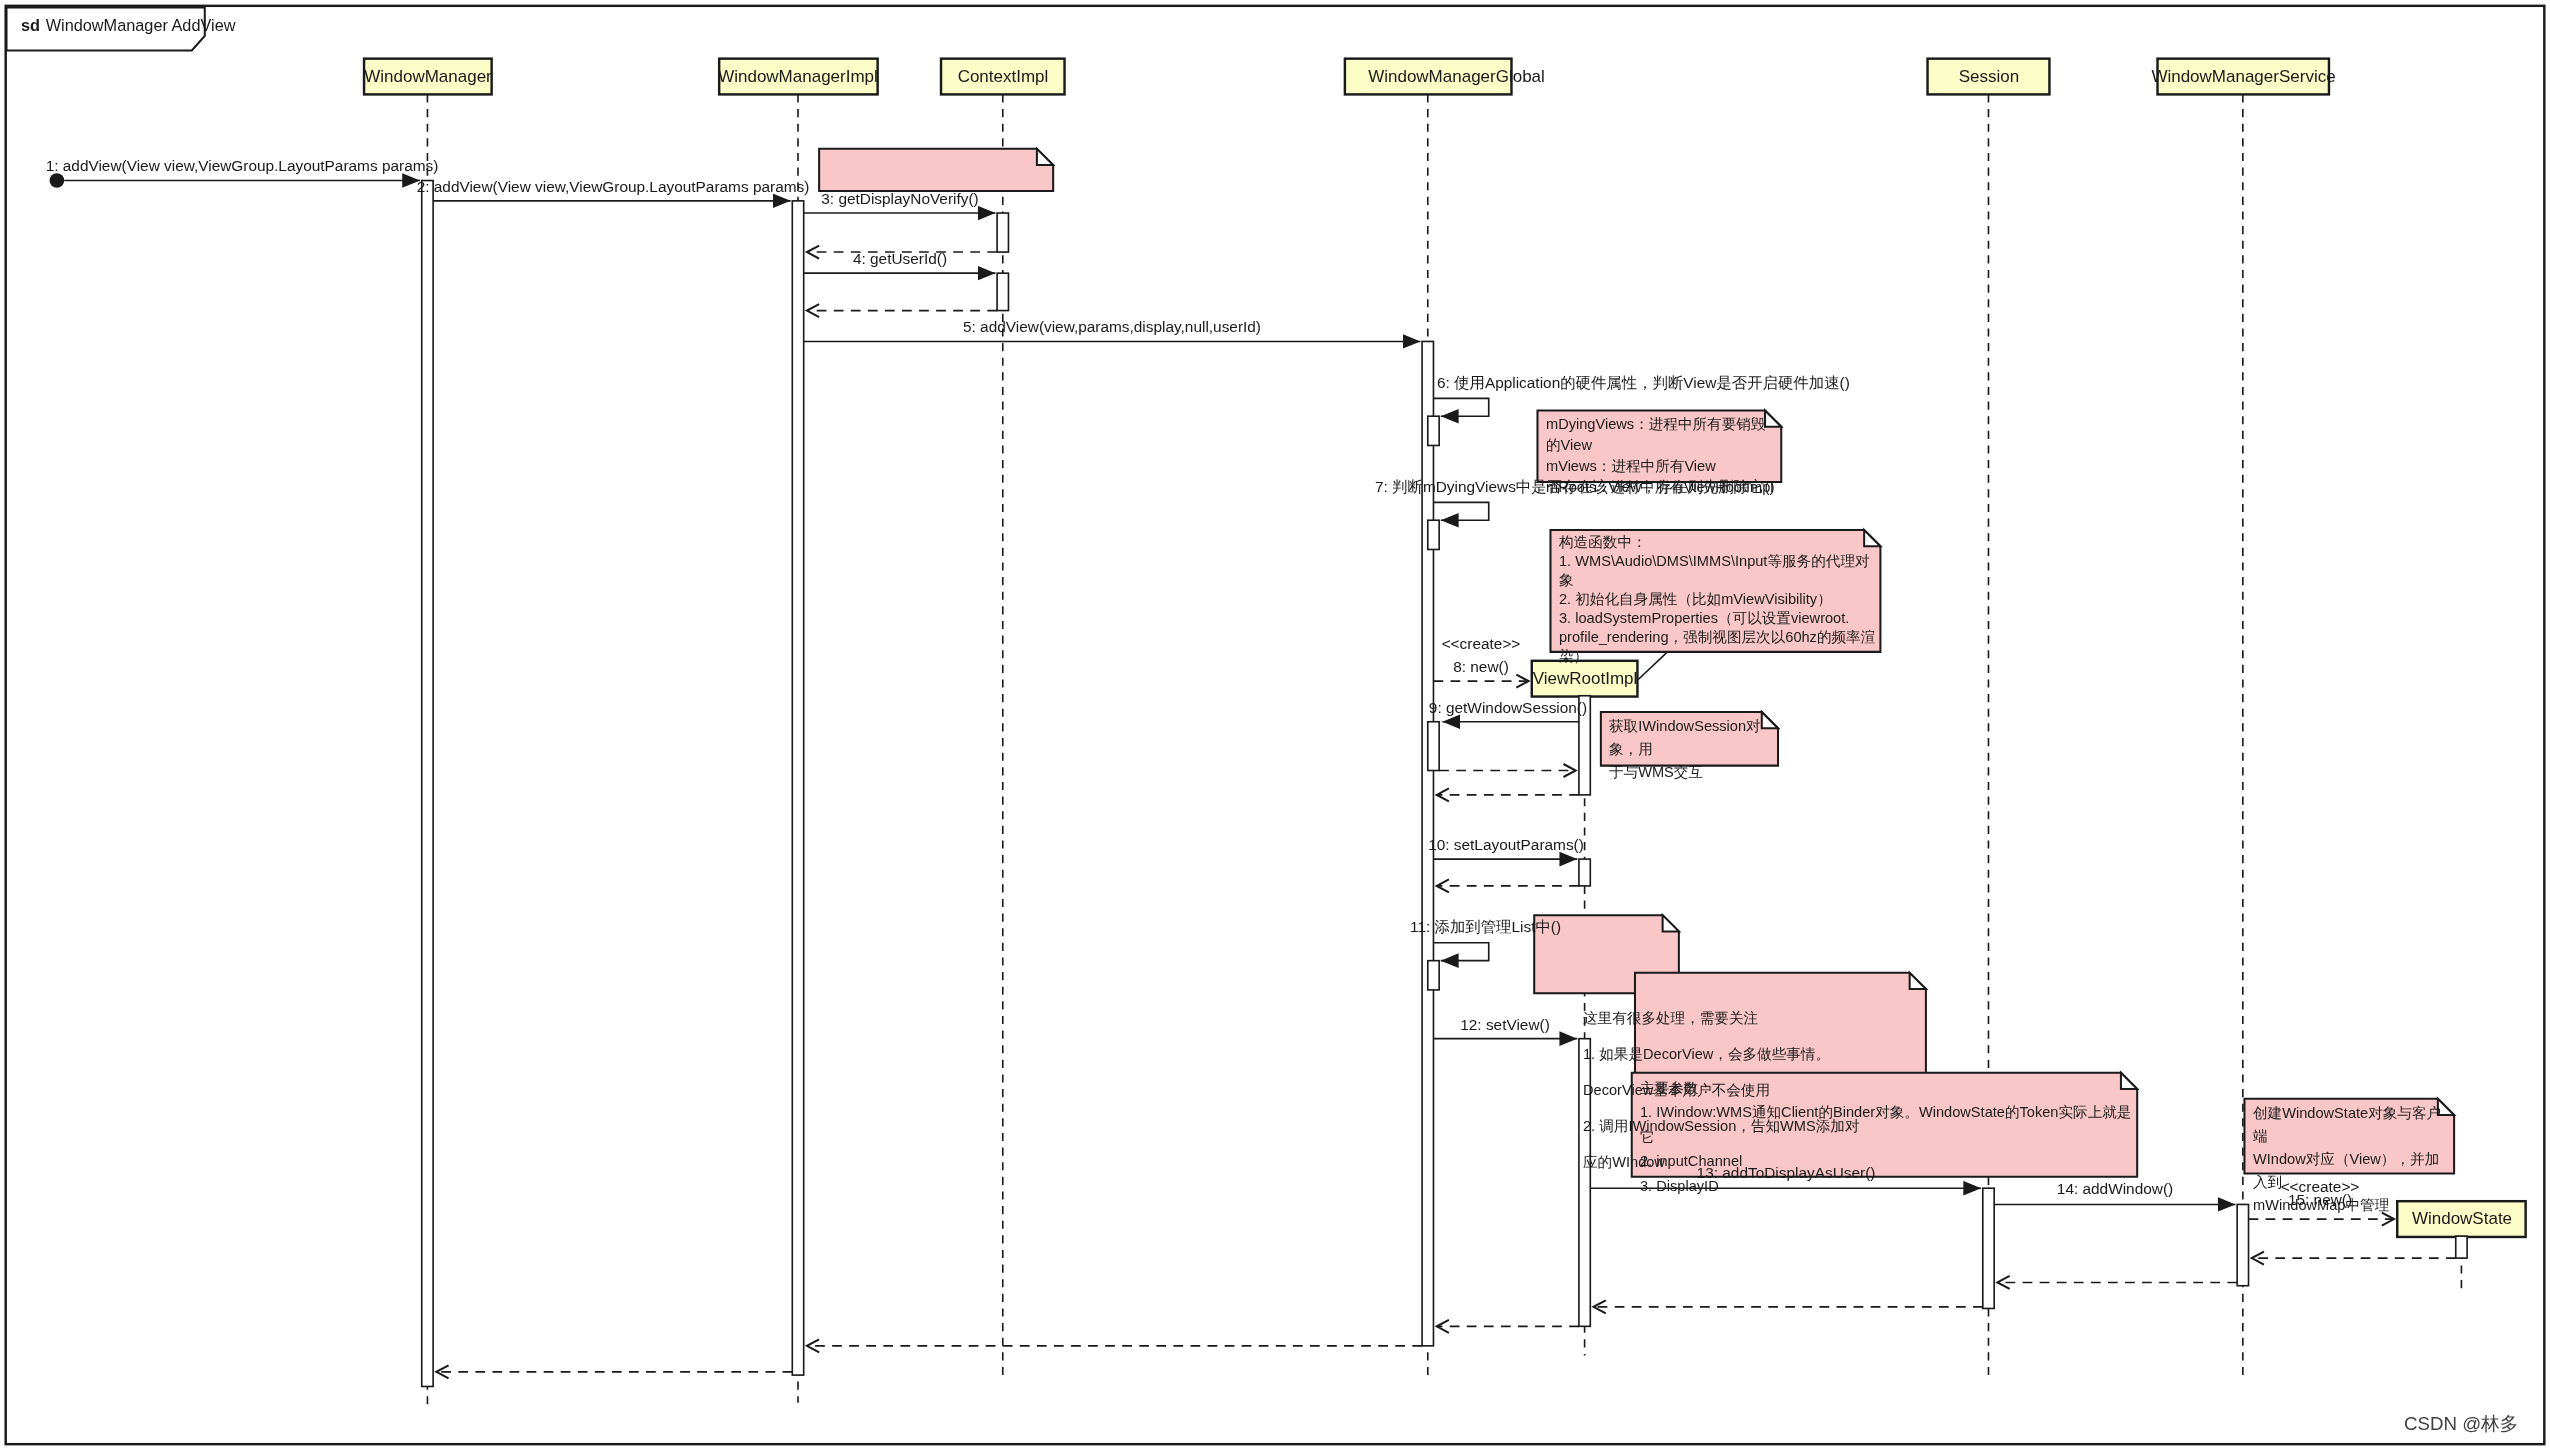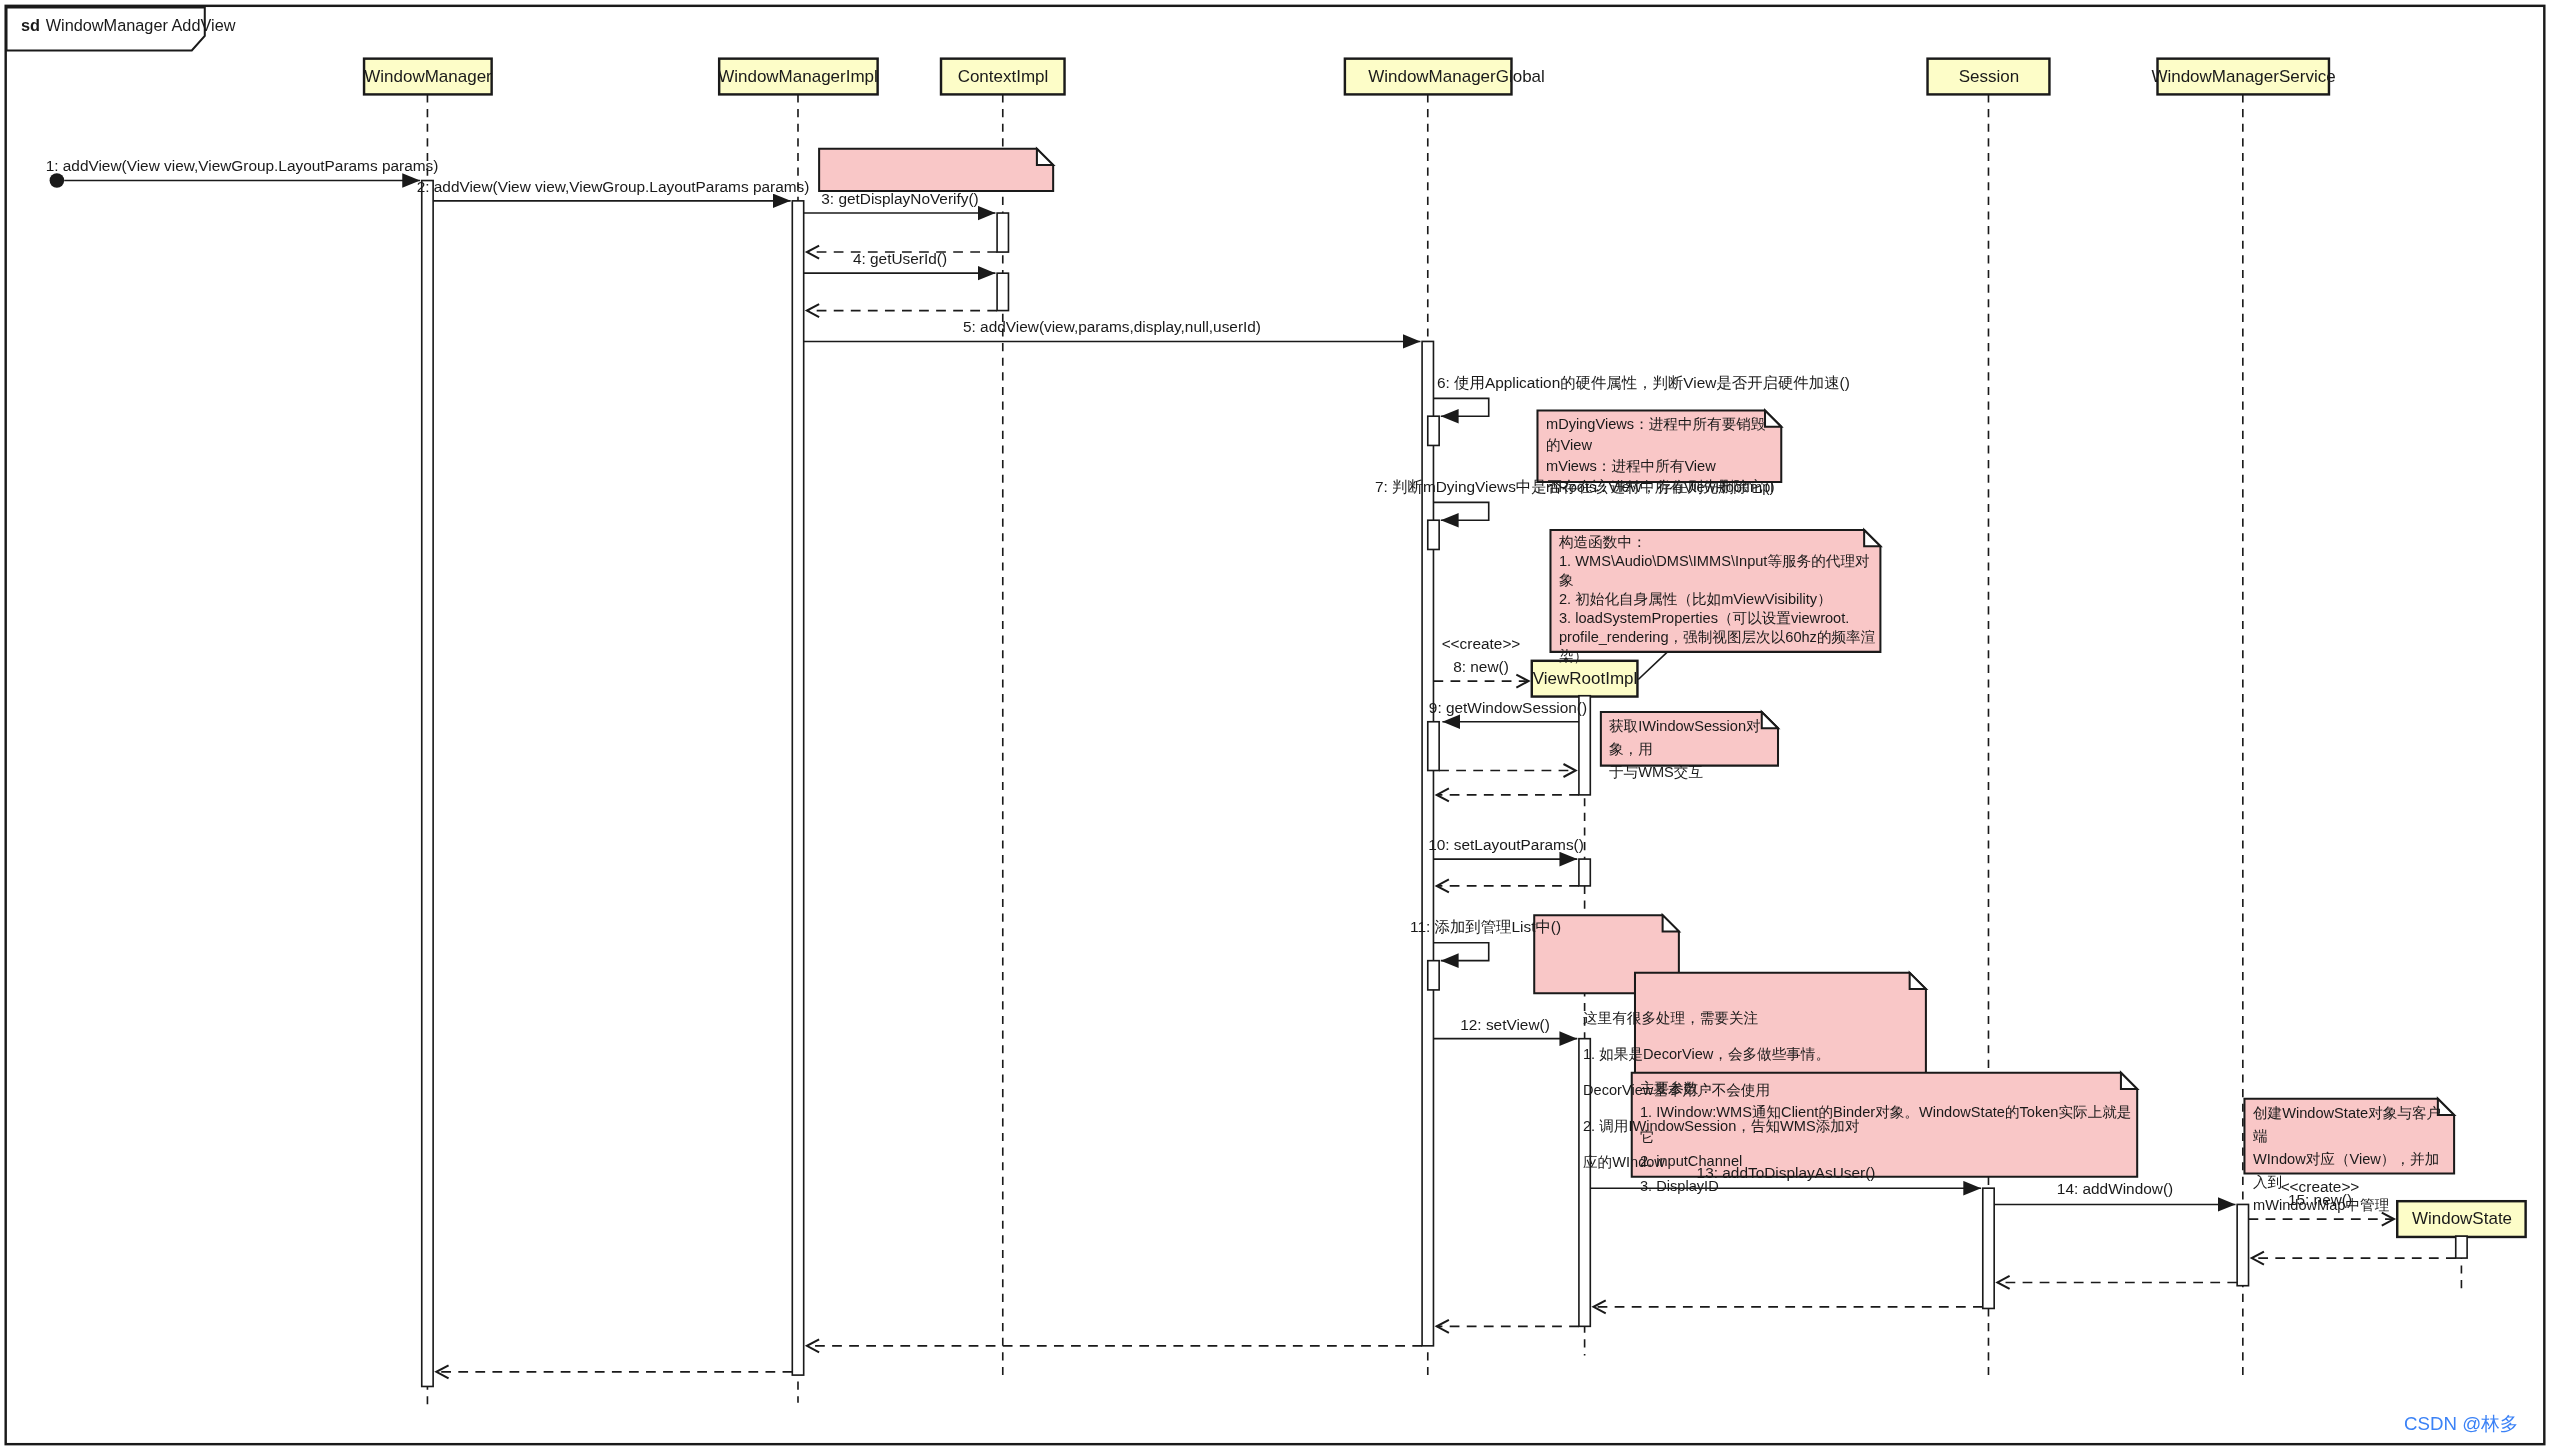--- a/index.html
+++ b/index.html
@@ -20,21 +20,21 @@
     font-size:17px;text-align:center;
   }
   .mlabel{
     position:absolute;height:23px;line-height:23px;font-size:15.4px;white-space:nowrap;
   }
   .centered{transform:translateX(-50%);}
   .note-text{
     position:absolute;font-size:14.6px;white-space:pre-line;text-align:left;
   }
   .watermark{
-    position:absolute;left:2404px;top:1411px;font-size:18.7px;color:#3b82f6;white-space:nowrap;
+    position:absolute;left:2404px;top:1411px;font-size:18.7px;color:#404040;white-space:nowrap;
   }
 </style>
 </head>
 <body>
 
 <div id="canvas">
 
 <svg id="geometry" width="2550" height="1450" viewBox="0 0 3138 1784">
   <defs>
     <marker id="mFilled" markerUnits="userSpaceOnUse" markerWidth="26" markerHeight="20" refX="22" refY="9" orient="auto">

